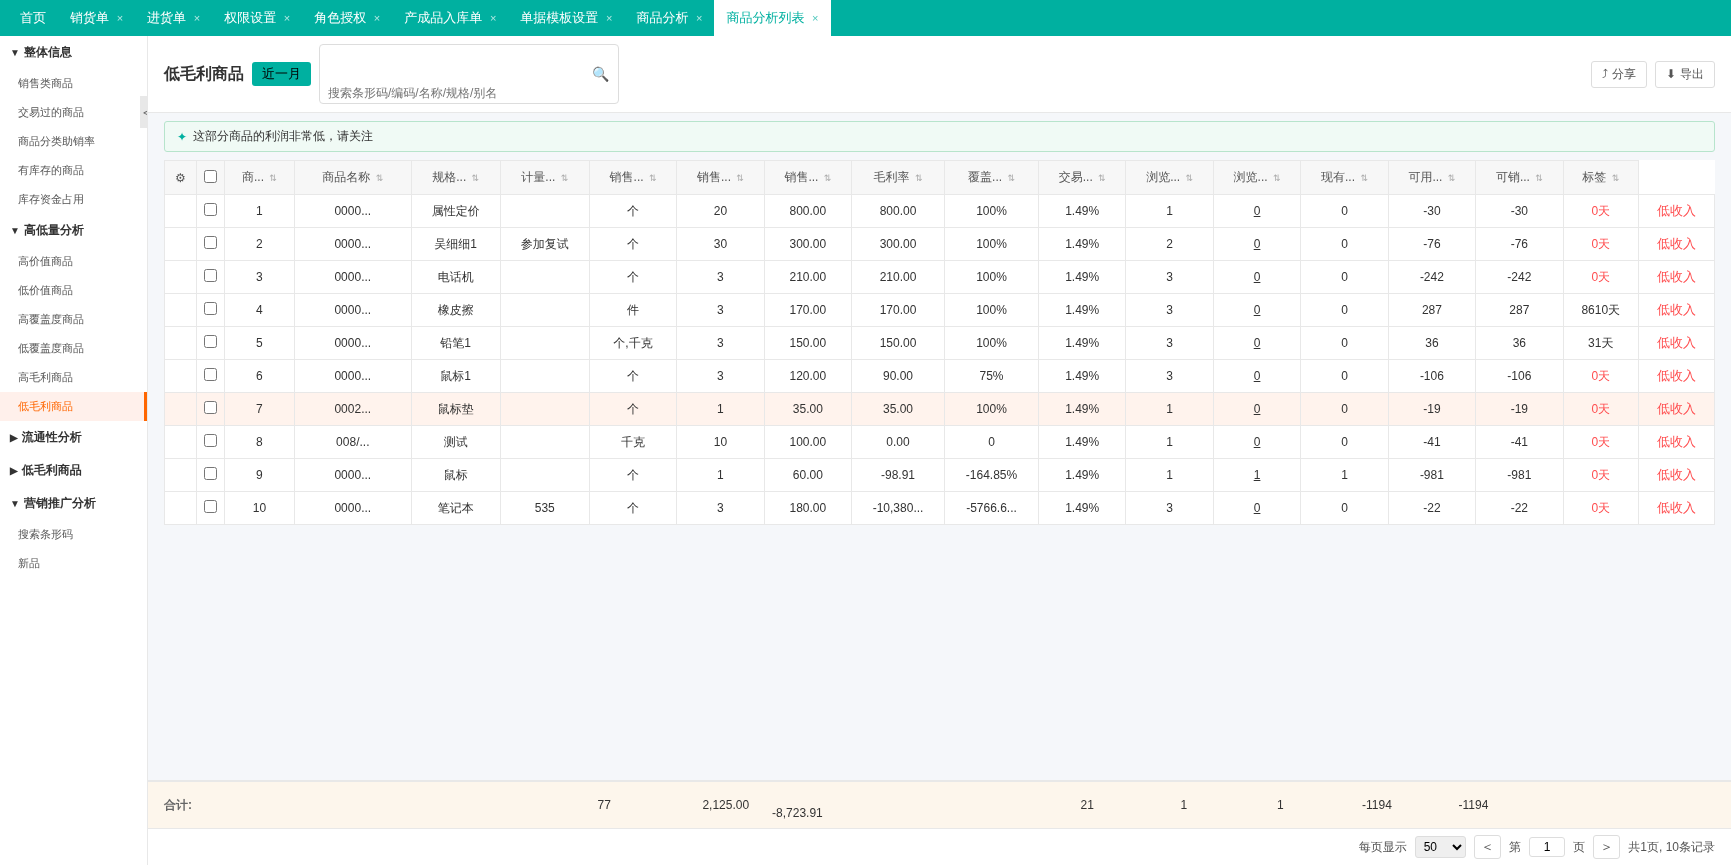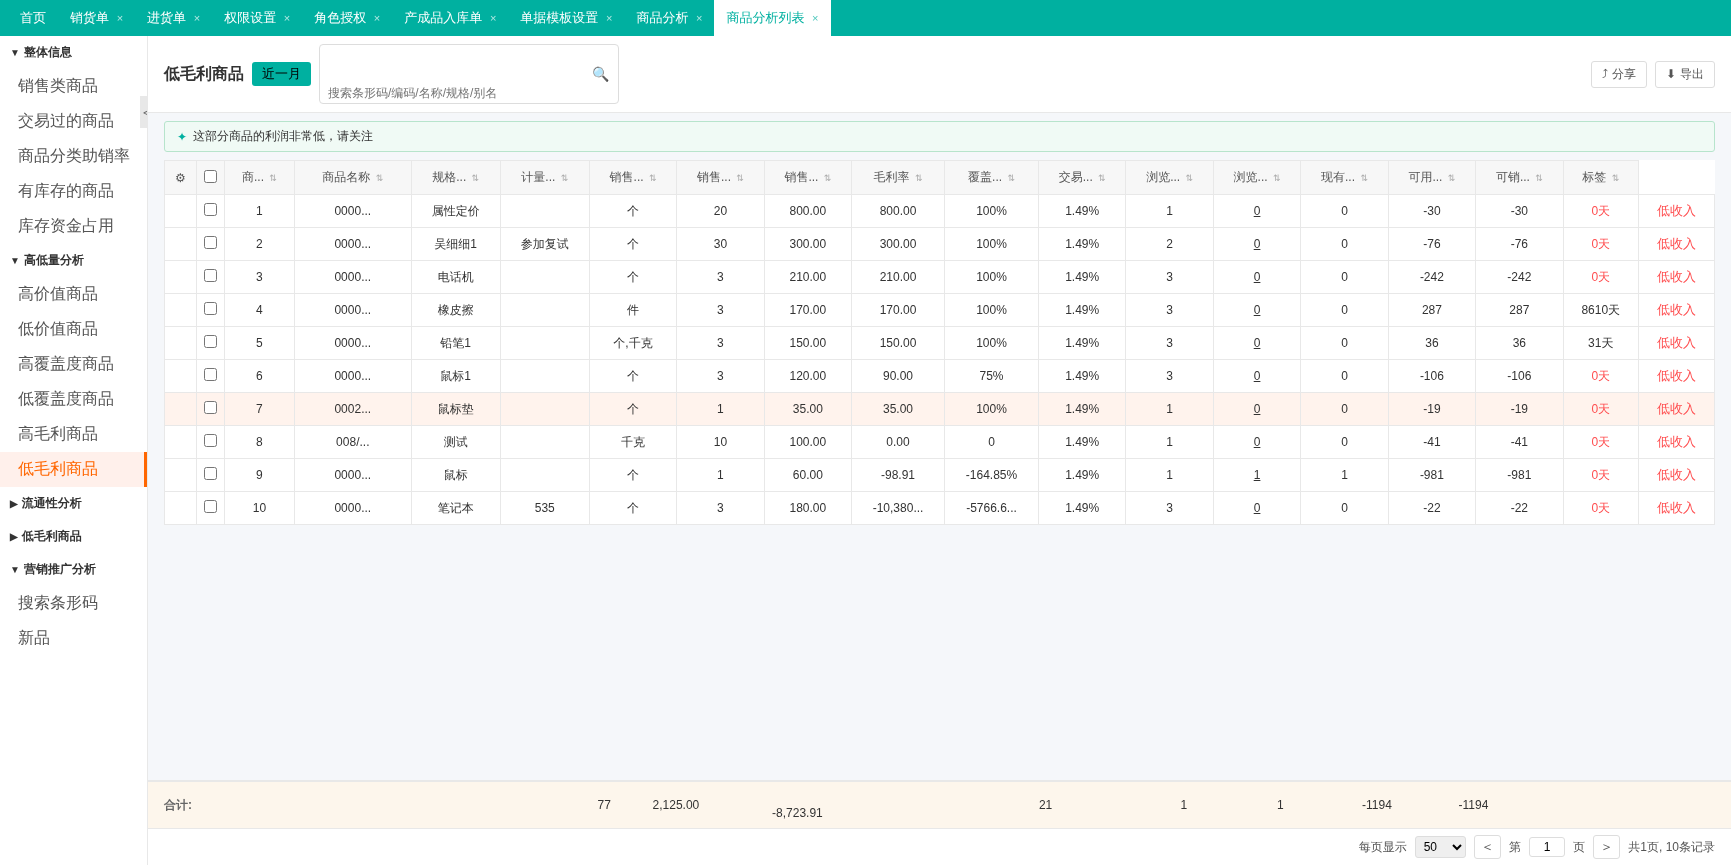--- a/index.html
+++ b/index.html
@@ -54,21 +54,21 @@
       color: #333;
       cursor: pointer;
       font-weight: bold;
     }
     .sidebar-group-title .arrow {
       margin-right: 4px;
       font-size: 10px;
     }
     .sidebar-item {
       padding: 7px 10px 7px 18px;
-      font-size: 16px;
+      font-size: 11px;
       color: #555;
       cursor: pointer;
     }
     .sidebar-item.active {
       background: #fff0eb;
       color: #ff6600;
       border-right: 3px solid #ff6600;
     }
     .collapse-btn {
       position: absolute;
@@ -613,25 +613,25 @@
     <div class="table-footer">
       <span class="footer-label">合计:</span>
       <div style="display:flex;gap:0;flex:1;align-items:center;">
         <span style="width:32px;"></span>
         <span style="width:28px;"></span>
         <span style="width:60px;"></span>
         <span style="width:80px;"></span>
         <span style="width:60px;"></span>
         <span style="width:60px;"></span>
         <span style="flex:1;text-align:center;">77</span>
-        <span style="flex:1;text-align:left;">2,125.00</span>
+        <span style="flex:1;text-align:right;">2,125.00</span>
         <span style="flex:1;text-align:center;margin-top:16px;">-8,723.91</span>
         <span style="flex:1;"></span>
         <span style="flex:1;"></span>
-        <span style="flex:1;">21</span>
+        <span style="flex:1;text-align:center;">21</span>
         <span style="flex:1;text-align:center;">1</span>
         <span style="flex:1;text-align:center;">1</span>
         <span style="flex:1;text-align:center;">-1194</span>
         <span style="flex:1;text-align:center;">-1194</span>
         <span style="flex:1;"></span>
         <span style="flex:1;"></span>
       </div>
     </div>
 
     <div class="pagination-bar">

